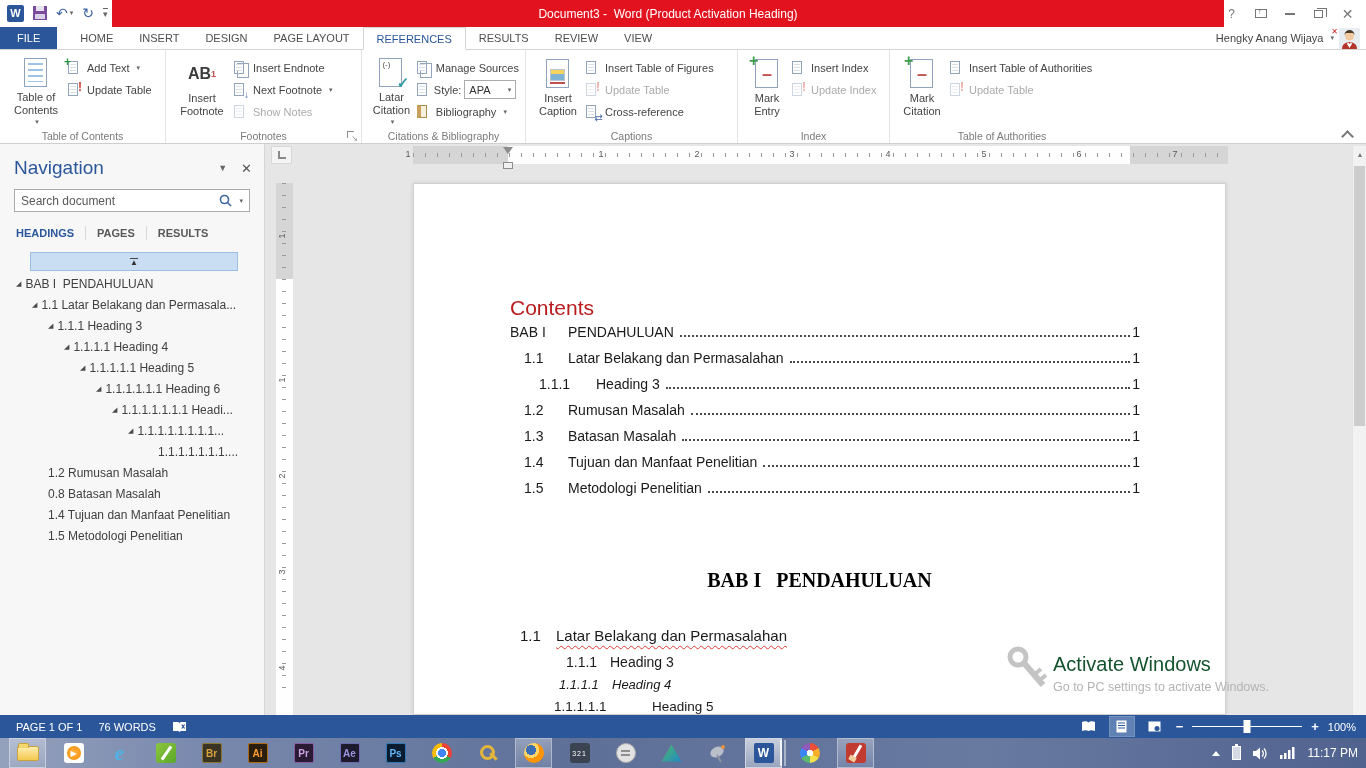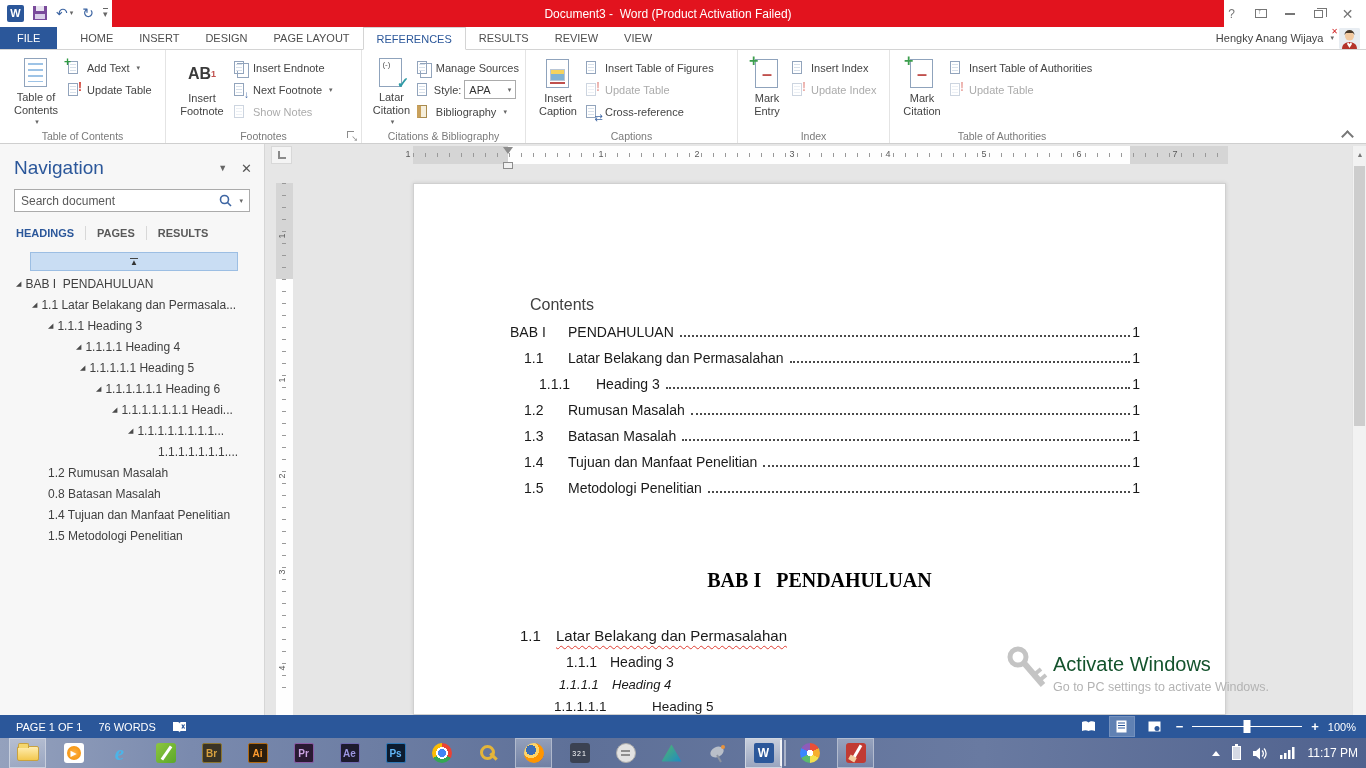--- a/index.html
+++ b/index.html
@@ -128,21 +128,21 @@
              border-left:5px solid transparent; border-right:5px solid transparent; border-top:7px solid #8C8C8C; }
   .ind-box { position:absolute; left:238px; top:16px; width:10px; height:7px; background:#F2F2F2; border:1px solid #8C8C8C; }
   #vruler { position:absolute; left:11px; top:21px; width:17px; height:550px; }
   .vr-seg { position:absolute; left:0; width:17px; }
   .vticks { position:absolute; left:6px; top:18px; width:4px; height:514px;
             background:repeating-linear-gradient(180deg,#999 0 1px, transparent 1px 12px); }
   .vnum { position:absolute; left:3px; font-size:9px; color:#595959; transform:rotate(-90deg); }
 
   #page { position:absolute; left:148px; top:39px; width:813px; height:532px; background:#fff;
           border:1px solid #D0D0D0; box-shadow:0 0 4px rgba(0,0,0,.12); }
-  .toc-title { position:absolute; left:96px; top:112px; font-size:16px; color:#404040;margin-left:20px; }
+  .toc-title { position:absolute; left:96px; top:112px; font-size:21px; color:#b91c1c; }
   .tocrow { position:absolute; left:96px; width:630px; display:flex; align-items:baseline;
             font-size:14px; color:#1a1a1a; }
   .tocrow .num { flex:none; }
   .tocrow .leader { flex:1; border-bottom:2px dotted #4a4a4a; margin:0 2px 3px 6px; }
   .tocrow .pgno { flex:none; }
   .ind1 { padding-left:14px; } .ind1 .num { width:44px; }
   .ind0 .num { width:58px; }
   .ind2 { padding-left:29px; } .ind2 .num { width:57px; }
   .chapter { position:absolute; left:0; width:100%; top:385px; text-align:center;
              font-family:"Liberation Serif", serif; font-weight:bold; font-size:20px; color:#000; white-space:pre; }
@@ -228,21 +228,21 @@
   .battery::before { content:""; position:absolute; left:2px; top:-3px; width:3px; height:2px; background:#fff; }
   .tray-time { font-size:12px; }
 
   svg { display:block; }
 </style>
 </head>
 <body>
 
 <div id="titlebar">
   <div id="red-band">
-    <span class="title-text">Document3 -  Word (Product Activation Failed)</span>
+    <span class="title-text">Document3 -  Word (Product Activation Heading)</span>
   </div>
   <div id="qat">
     <span class="wlogo">W</span>
     <span class="saveic"></span>
     <span style="display:flex;align-items:center;gap:2px;">
       <span class="undoic">↶</span>
       <span class="qat-caret">▾</span>
     </span>
     <span class="redoic">↻</span>
     <span class="qat-more">▾</span>
@@ -511,21 +511,21 @@
       <span class="ntab-sep"></span>
       <span class="ntab">RESULTS</span>
     </div>
     <div class="nav-tree">
       <div class="titem" style="height:23px;">
         <span class="titem-sel"><span class="collapse-glyph">▲</span><span></span></span>
       </div>
       <div class="titem" style="padding-left:16px;"><span class="tarrow">◢</span><span>BAB I  PENDAHULUAN</span></div>
       <div class="titem" style="padding-left:32px;"><span class="tarrow">◢</span><span>1.1 Latar Belakang dan Permasala...</span></div>
       <div class="titem" style="padding-left:48px;"><span class="tarrow">◢</span><span>1.1.1 Heading 3</span></div>
-      <div class="titem" style="padding-left:64px;margin-left:12px;"><span class="tarrow">◢</span><span>1.1.1.1 Heading 4</span></div>
+      <div class="titem" style="padding-left:64px;"><span class="tarrow">◢</span><span>1.1.1.1 Heading 4</span></div>
       <div class="titem" style="padding-left:80px;"><span class="tarrow">◢</span><span>1.1.1.1.1 Heading 5</span></div>
       <div class="titem" style="padding-left:96px;"><span class="tarrow">◢</span><span>1.1.1.1.1.1 Heading 6</span></div>
       <div class="titem" style="padding-left:112px;"><span class="tarrow">◢</span><span>1.1.1.1.1.1.1 Headi...</span></div>
       <div class="titem" style="padding-left:128px;"><span class="tarrow">◢</span><span>1.1.1.1.1.1.1.1...</span></div>
       <div class="titem" style="padding-left:158px;"><span>1.1.1.1.1.1.1....</span></div>
       <div class="titem" style="padding-left:48px;"><span>1.2 Rumusan Masalah</span></div>
       <div class="titem" style="padding-left:48px;"><span>0.8 Batasan Masalah</span></div>
       <div class="titem" style="padding-left:48px;"><span>1.4 Tujuan dan Manfaat Penelitian</span></div>
       <div class="titem" style="padding-left:48px;"><span>1.5 Metodologi Penelitian</span></div>
     </div>

